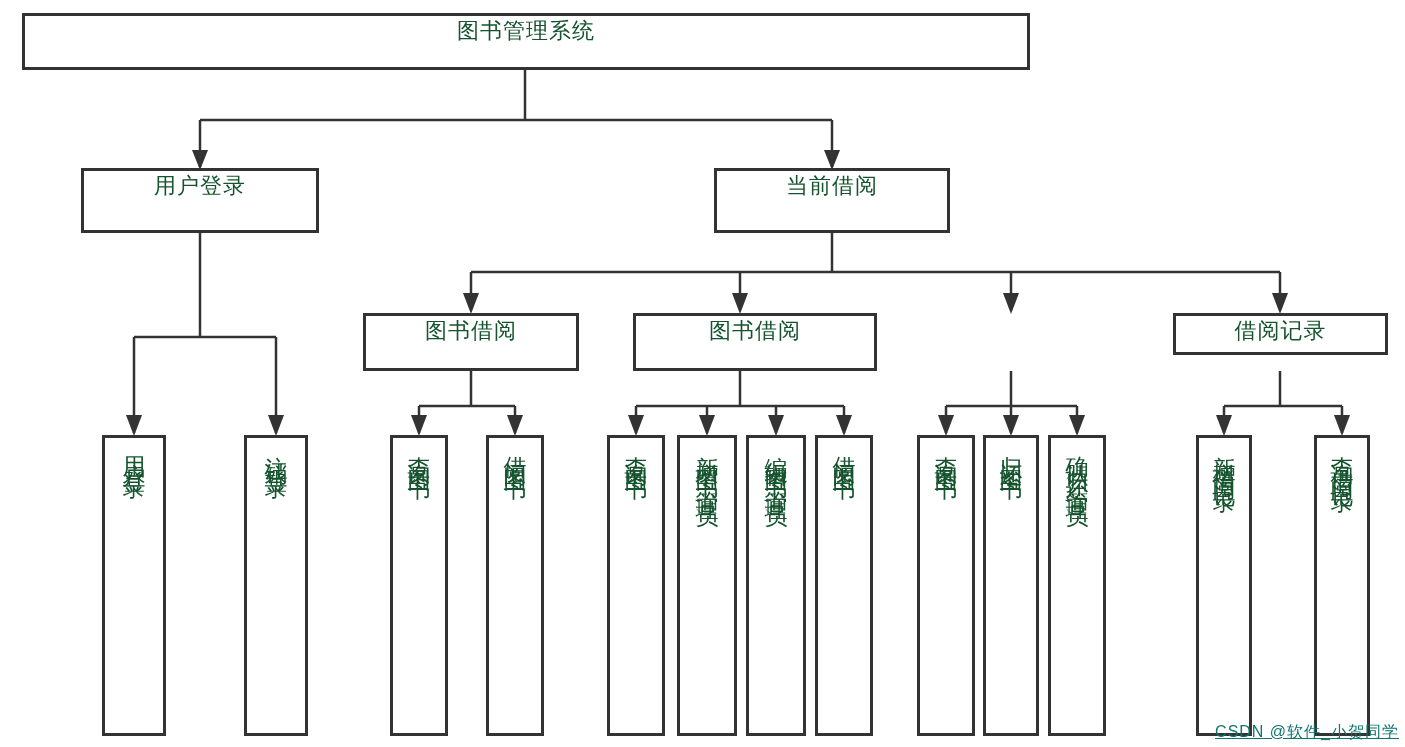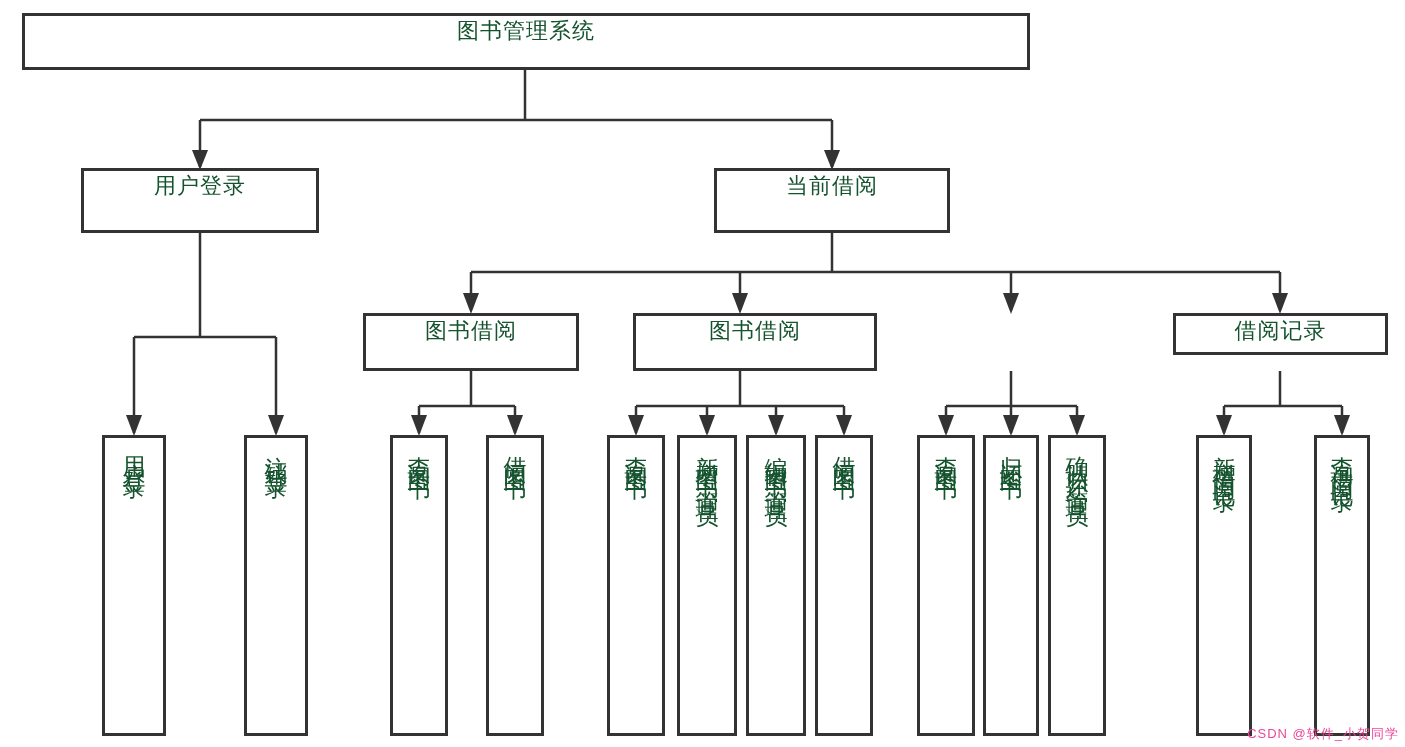--- a/index.html
+++ b/index.html
@@ -44,25 +44,26 @@
     writing-mode: vertical-rl;
     text-orientation: mixed;
     font-size: 23px;
     letter-spacing: 7px;
     line-height: 1;
   }
   .watermark {
     position: absolute;
     right: 6px;
     bottom: 4px;
-    font-size: 13px;
+    font-size: 16px;
     letter-spacing: 1px;
-    color: #ec4899;
+    color: #0f766e;
     z-index: 3;
     white-space: nowrap;
+    text-decoration: underline;
   }
 </style>
 </head>
 <body>
 
 <div class="canvas">
 
   <svg class="connectors" viewBox="0 0 1405 747" xmlns="http://www.w3.org/2000/svg" fill="none" stroke="#333333" stroke-width="2.5">
 
     <g>

